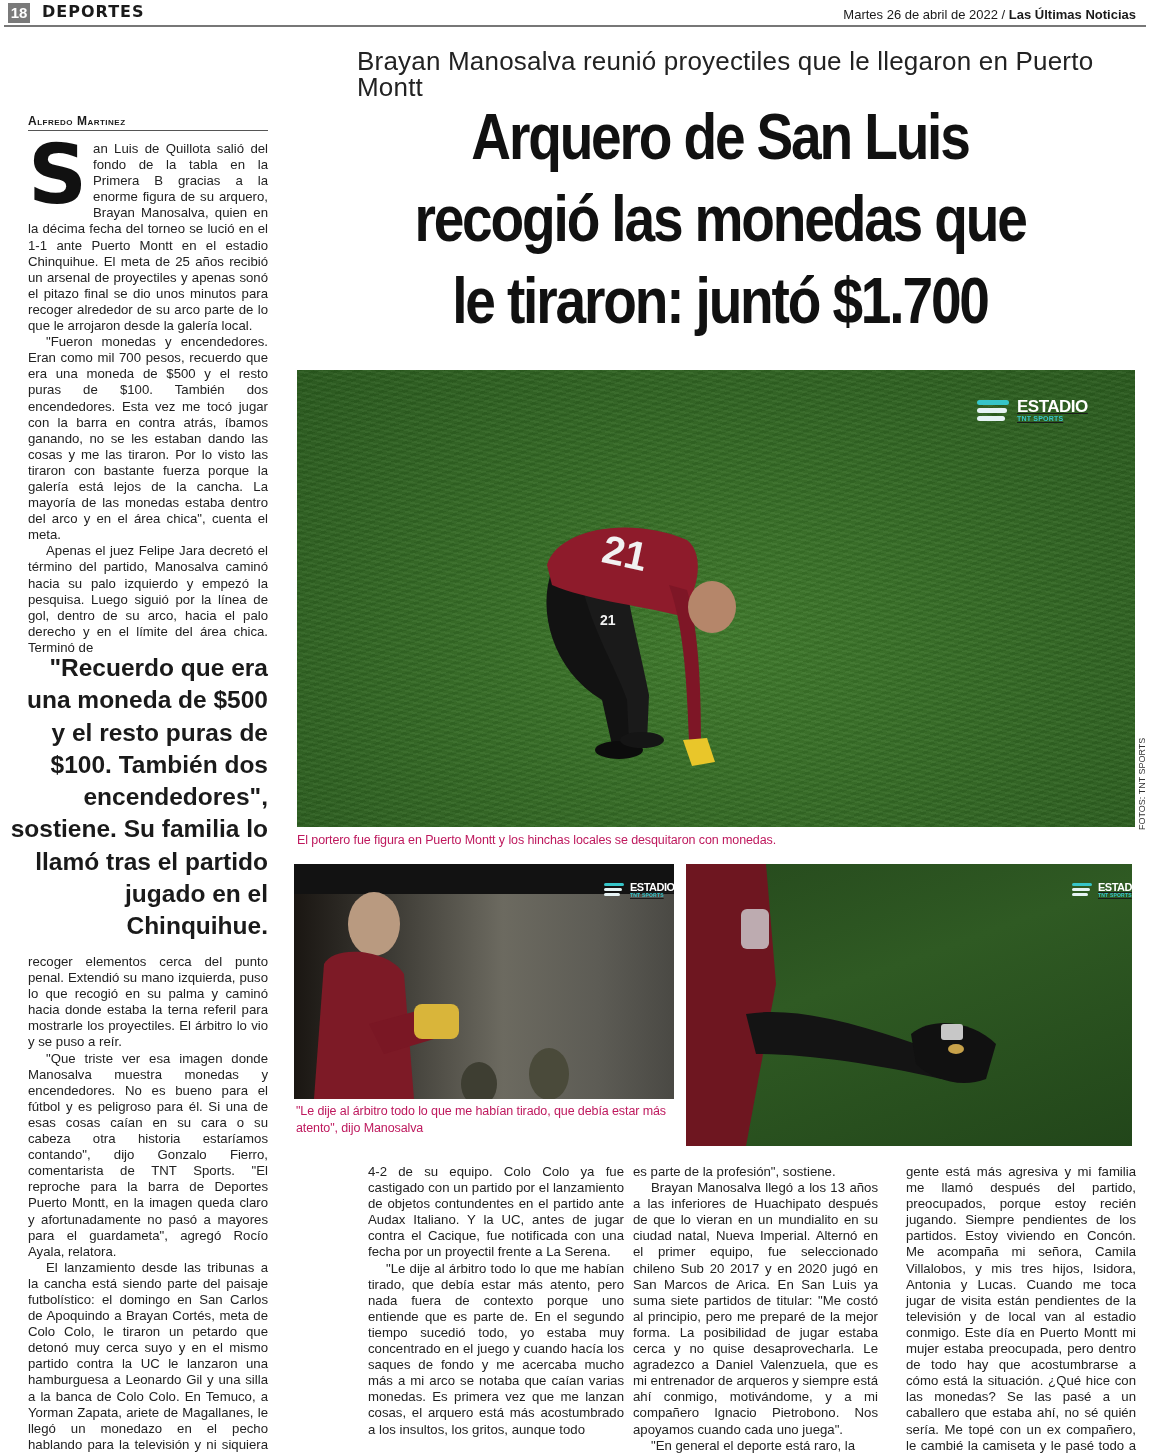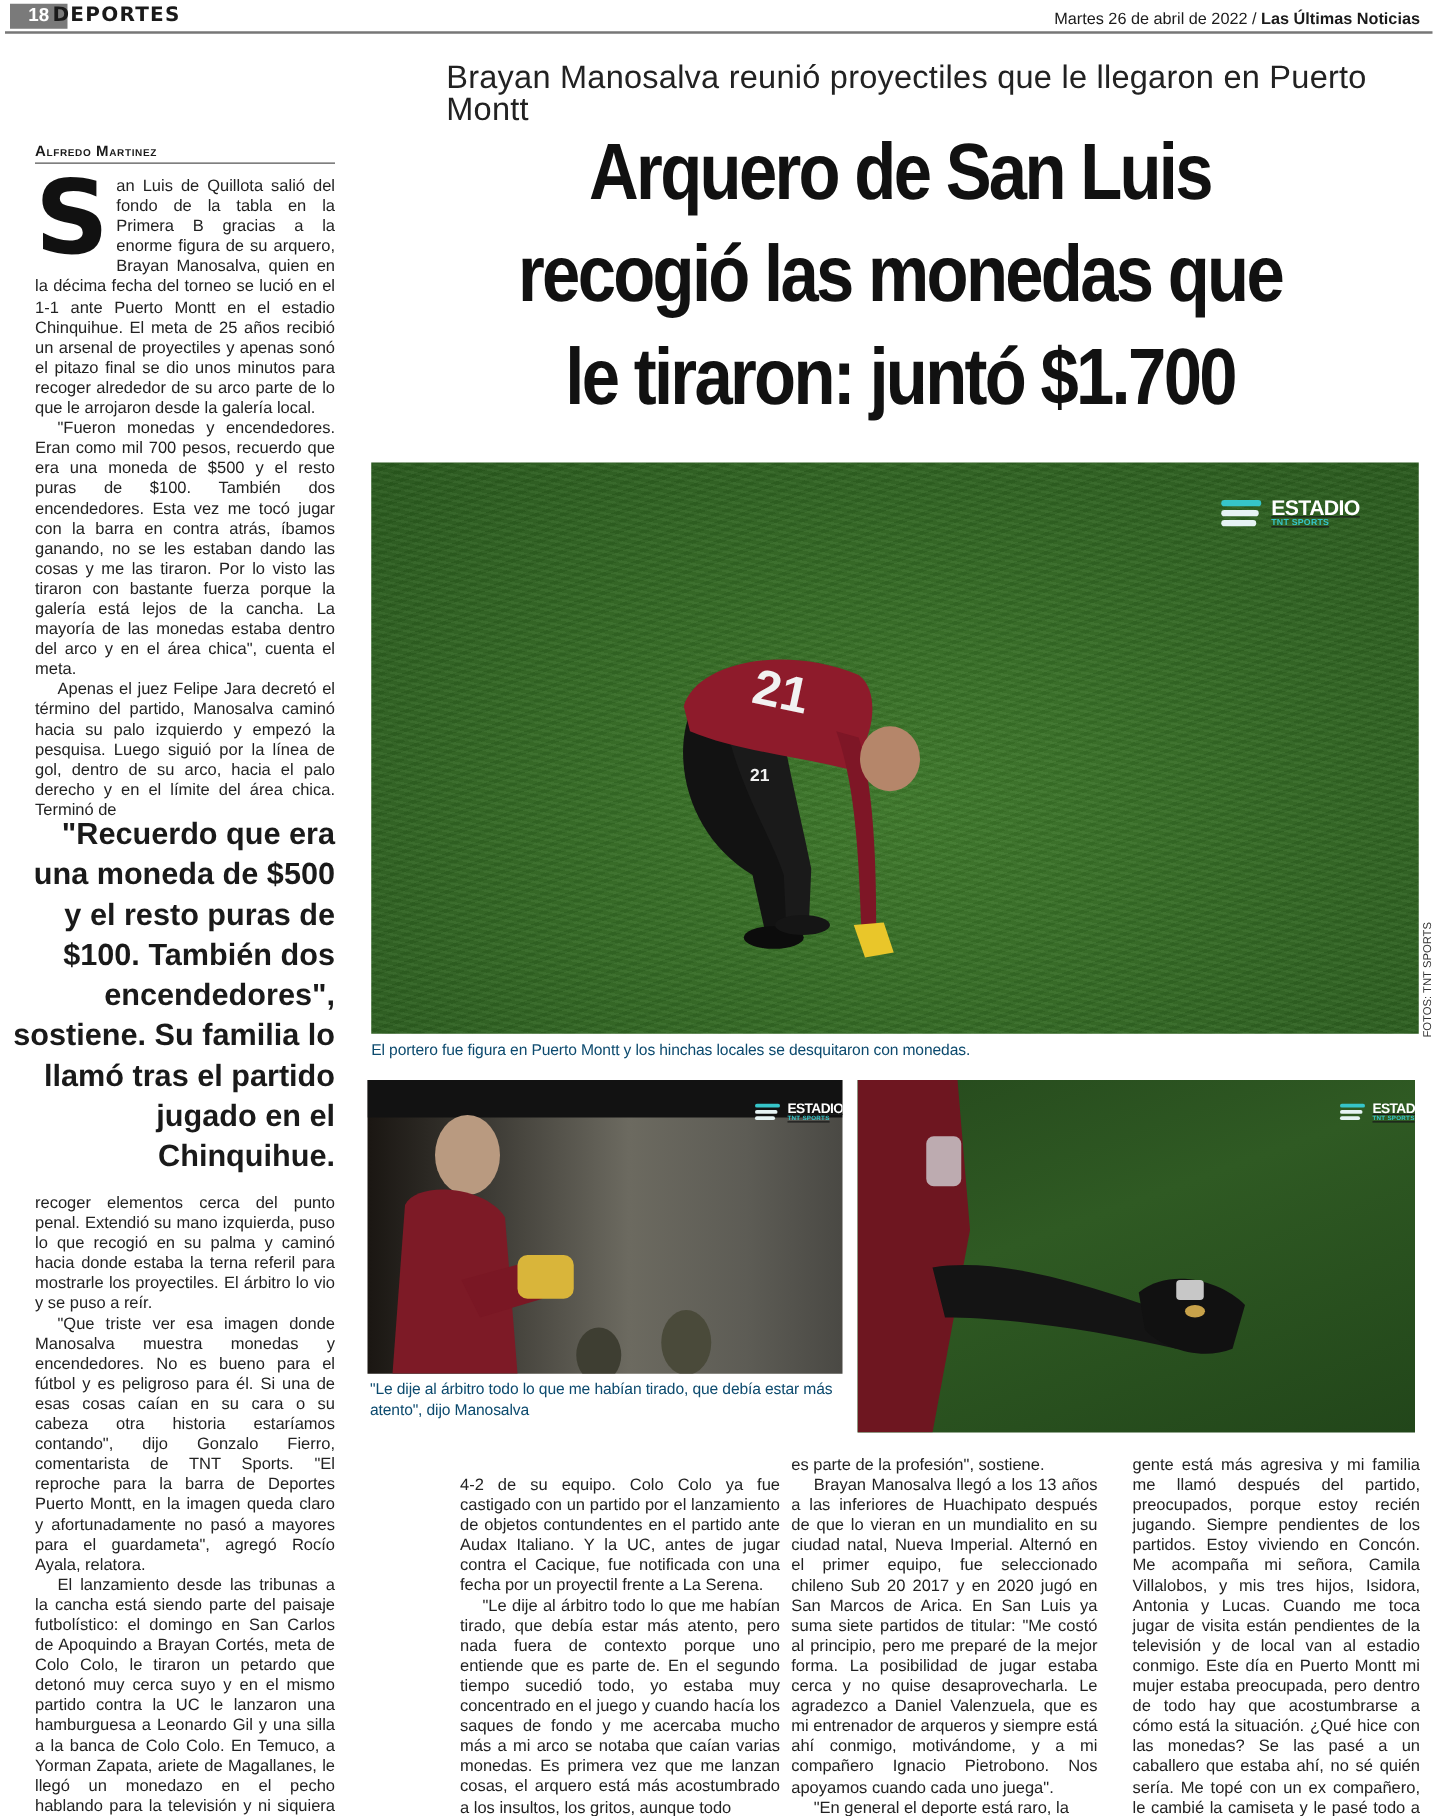--- a/index.html
+++ b/index.html
@@ -2,21 +2,21 @@
 <html><head>
 <meta charset="utf-8">
 <style>
   * { box-sizing: border-box; margin: 0; padding: 0; }
   html, body { width: 1150px; height: 1453px; background: #fff; overflow: hidden; }
   body { position: relative; font-family: "Liberation Sans", sans-serif; color: #1a1a1a; }
 
   .abs { position: absolute; }
 
   
-  .page-num { left: 8px; top: 3px; width: 46px; height: 20px; background: #7a7a7a; color: #fff;
+  .page-num { left: 8px; top: 3px; width: 22px; height: 20px; background: #7a7a7a; color: #fff;
     font-family: "Liberation Sans", sans-serif; font-size: 15px; font-weight: bold; text-align: center; line-height: 20px; }
   .section { left: 42px; top: 0px; font-family: "DejaVu Sans", sans-serif; font-weight: bold; font-size: 16px; letter-spacing: 1px; line-height: 24px; }
   .dateline { right: 14px; top: 6px; font-size: 13px; line-height: 18px; }
   .dateline .paper { font-weight: bold; }
   .rule-top { left: 4px; top: 25px; width: 1142px; height: 2px; background: #777; }
 
   .kicker { left: 357px; top: 48px; font-size: 26px; letter-spacing: 0.2px; line-height: 26px; color: #222; }
 
   .headline { left: 300px; top: 96px; width: 840px; text-align: center;
     font-family: "Liberation Sans", sans-serif; font-weight: bold; font-size: 64px; line-height: 82px;
@@ -50,30 +50,30 @@
   .credit span { display: block; transform: rotate(-90deg); transform-origin: left top; position: absolute; left: 1px; top: 90px;
     font-size: 9px; white-space: nowrap; color: #333; }
 
   .logo { position: absolute; display: flex; align-items: flex-start; gap: 4px; text-decoration: underline; }
   .logo-mark { width: 36px; height: 24px; position: relative; }
   .logo-mark i { position: absolute; left: 0; height: 5px; border-radius: 3px; }
   .logo-text { line-height: 1; }
   .logo-text .l1 { font-weight: bold; color: #fff; font-size: 17px; letter-spacing: -0.5px; }
   .logo-text .l2 { font-weight: bold; color: #36c5c9; font-size: 7px; letter-spacing: 0.2px; }
 
-  .cap { font-size: 12.5px; line-height: 17px; color: #0c4a6e; letter-spacing: -0.1px; }
+  .cap { font-size: 12.5px; line-height: 17px; color: #be185d; letter-spacing: -0.1px; }
   .cap-main { left: 297px; top: 832px; }
 
   .photo-bl { left: 294px; top: 864px; width: 380px; height: 235px;
     background: linear-gradient(90deg, #1a1612 0%, #3c3a34 25%, #6c6a60 55%, #5d5c55 80%, #4a4944 100%); }
   .photo-br { left: 686px; top: 864px; width: 446px; height: 282px;
     background: linear-gradient(160deg, #264a1d 0%, #2f5a23 40%, #22461a 100%); }
   .cap-bl { left: 296px; top: 1103px; width: 380px; }
 
-  .col-b1 { left: 368px; top: 1164px; width: 256px; margin-top: 16px; }
+  .col-b1 { left: 368px; top: 1164px; width: 256px; }
   .col-b2 { left: 633px; top: 1164px; width: 245px; }
   .col-b3 { left: 906px; top: 1164px; width: 230px; }
 </style>
 </head>
 <body>
 
 <div class="abs page-num">18</div>
 <div class="abs section">DEPORTES</div>
 <div class="abs dateline">
   <span>Martes 26 de abril de 2022 / </span><span class="paper">Las Últimas Noticias</span>

